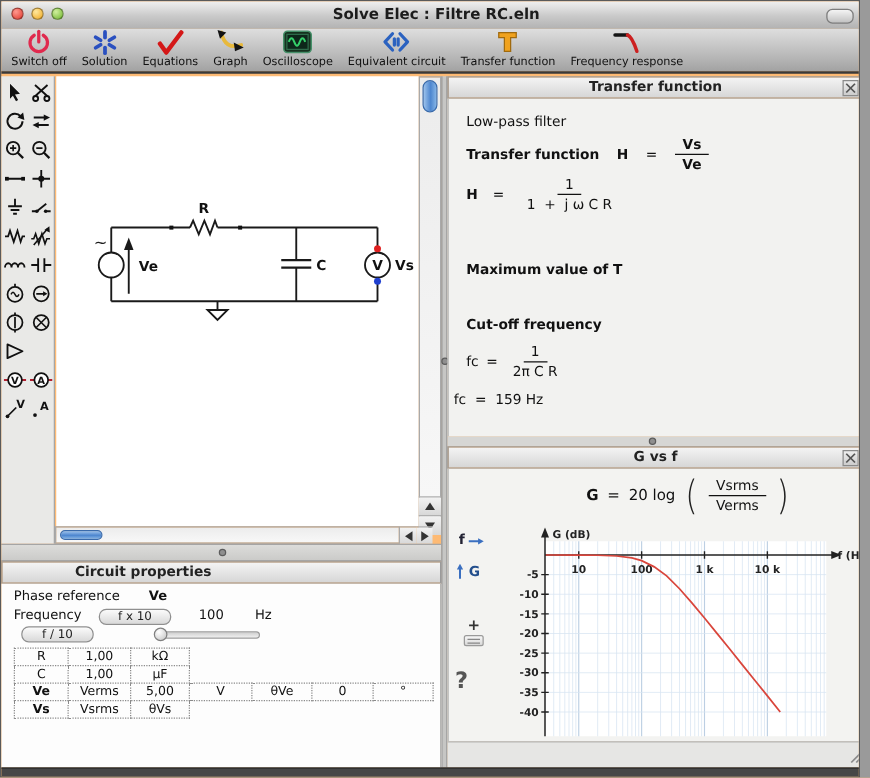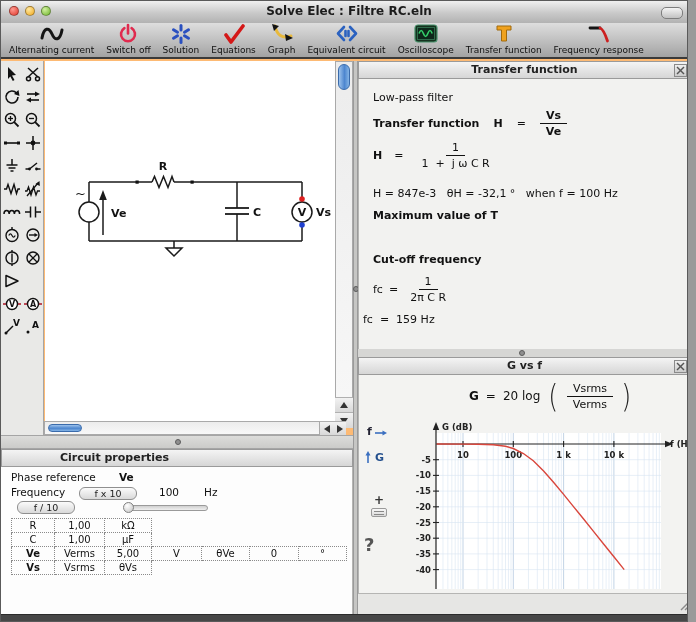--- a/index.html
+++ b/index.html
@@ -113,26 +113,20 @@
   <div id="titlebar" class="abs">
     <div id="tl-red" class="abs tl"></div>
     <div id="tl-yellow" class="abs tl"></div>
     <div id="tl-green" class="abs tl"></div>
     <div id="win-title" class="abs">Solve Elec : Filtre RC.eln</div>
     <div id="collapse-widget" class="abs"></div>
   </div>
 
   <div id="toolbar" class="abs">
     <div class="tb-item">
-      <svg width="26" height="20" viewBox="0 0 26 20">
-        <path d="M3,14 C5,3 10,3 13,10 C16,17 21,17 23,6" fill="none" stroke="#141414" stroke-width="3" stroke-linecap="round"></path>
-      </svg>
-      <span class="tb-label">Alternating current</span>
-    </div>
-    <div class="tb-item">
       <svg width="22" height="21" viewBox="0 0 22 21">
         <path d="M7.4,5.2 A7,7 0 1 0 14.6,5.2" fill="none" stroke="#e02a4e" stroke-width="2.6" stroke-linecap="round"></path>
         <line x1="11" y1="2" x2="11" y2="10.5" stroke="#e02a4e" stroke-width="2.6" stroke-linecap="round"></line>
       </svg>
       <span class="tb-label">Switch off</span>
     </div>
     <div class="tb-item">
       <svg width="22" height="21" viewBox="0 0 22 21">
         <g stroke="#2a50c0" stroke-width="3" stroke-linecap="round">
           <line x1="11" y1="2.5" x2="11" y2="7"></line>
@@ -154,36 +148,36 @@
     <div class="tb-item">
       <svg width="24" height="21" viewBox="0 0 24 21">
         <path d="M5,3 C7,12 12,16 21,13" fill="none" stroke="#e8b93c" stroke-width="3" stroke-linecap="round"></path>
         <polygon points="2,1 9,3 4,8" fill="#141414"></polygon>
         <polygon points="23,15 15,11 16,18" fill="#141414"></polygon>
       </svg>
       <span class="tb-label">Graph</span>
     </div>
     <div class="tb-item">
       <svg width="26" height="21" viewBox="0 0 26 21">
+        <rect x="2" y="2" width="22" height="17" rx="3" fill="#16321f" stroke="#47906a" stroke-width="1.2"></rect>
+        <rect x="4.5" y="4.5" width="17" height="12" fill="#0d271a" stroke="#2e6b4a" stroke-width="1"></rect>
+        <path d="M6,10.5 q2.2,-6 4.4,0 q2.2,6 4.4,0 q2.2,-6 4.4,0" fill="none" stroke="#35d06a" stroke-width="1.6"></path>
+      </svg>
+      <span class="tb-label">Oscilloscope</span>
+    </div>
+    <div class="tb-item">
+      <svg width="26" height="21" viewBox="0 0 26 21">
         <g stroke="#2b62c0" stroke-width="2.6" fill="none" stroke-linecap="round" stroke-linejoin="round">
           <path d="M10,4 L4,10.5 L10,17"></path>
             <path d="M16,4 L22,10.5 L16,17"></path>
           <line x1="11.5" y1="8" x2="11.5" y2="13"></line>
             <line x1="14.5" y1="8" x2="14.5" y2="13"></line>
         </g>
       </svg>
       <span class="tb-label">Equivalent circuit</span>
-    </div>
-    <div class="tb-item">
-      <svg width="26" height="21" viewBox="0 0 26 21">
-        <rect x="2" y="2" width="22" height="17" rx="3" fill="#16321f" stroke="#47906a" stroke-width="1.2"></rect>
-        <rect x="4.5" y="4.5" width="17" height="12" fill="#0d271a" stroke="#2e6b4a" stroke-width="1"></rect>
-        <path d="M6,10.5 q2.2,-6 4.4,0 q2.2,6 4.4,0 q2.2,-6 4.4,0" fill="none" stroke="#35d06a" stroke-width="1.6"></path>
-      </svg>
-      <span class="tb-label">Oscilloscope</span>
     </div>
     <div class="tb-item">
       <svg width="22" height="21" viewBox="0 0 22 21">
         <path d="M4,3 H18 V7 H13.5 V18 H8.5 V7 H4 Z" fill="#f0a21e" stroke="#a06a0e" stroke-width="1"></path>
       </svg>
       <span class="tb-label">Transfer function</span>
     </div>
     <div class="tb-item">
       <svg width="24" height="21" viewBox="0 0 24 21">
         <path d="M3,5 H13" fill="none" stroke="#141414" stroke-width="2.8" stroke-linecap="round"></path>
@@ -463,21 +457,20 @@
       </span>
     </div>
     <div class="abs" style="left:14px;top:62px;display:flex;align-items:center;gap:12px;">
       <span class="bold">H</span>
       <span>=</span>
       <span class="frac">
         <span class="num pre">1</span>
         <span class="den pre">1  +  j ω C R</span>
       </span>
     </div>
-    <div class="abs pre" style="left:14px;top:108px;">H = 847e-3   θH = -32,1 °   when f = 100 Hz</div>
     <div class="abs bold" style="left:14px;top:130px;">Maximum value of T</div>
     <div class="abs bold" style="left:14px;top:174px;">Cut-off frequency</div>
     <div class="abs" style="left:14px;top:196px;display:flex;align-items:center;gap:6px;">
       <span>fc</span>
       <span>=</span>
       <span class="frac">
         <span class="num">1</span>
         <span class="den">2π C R</span>
       </span>
     </div>

